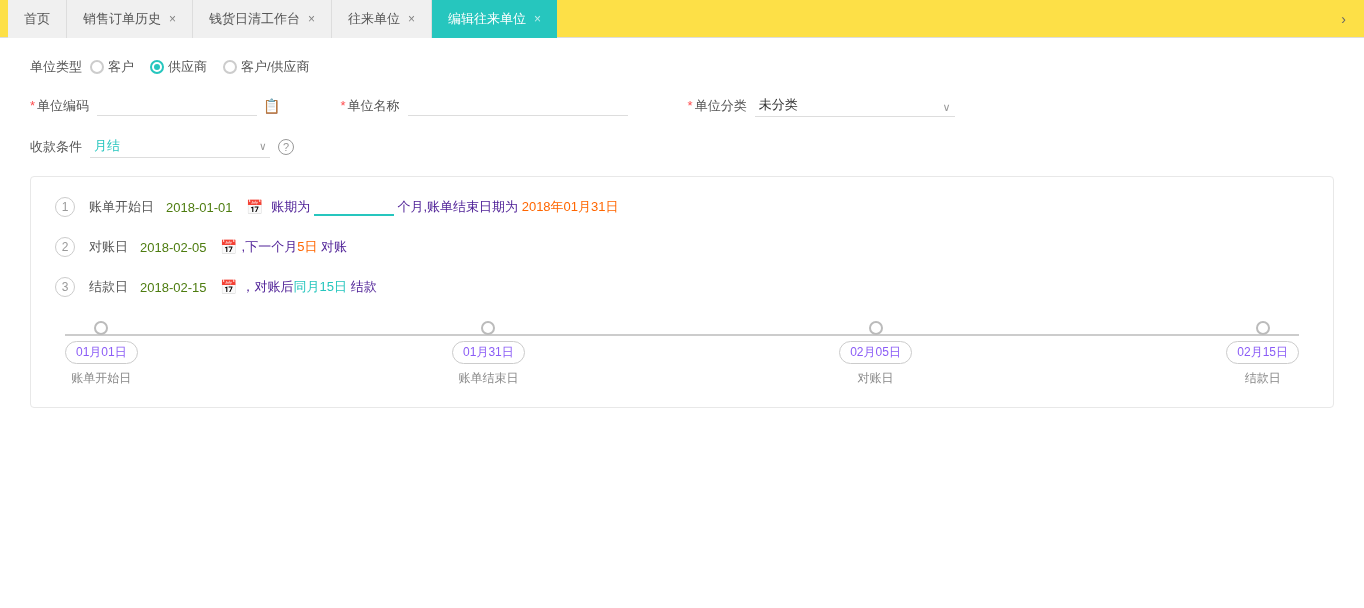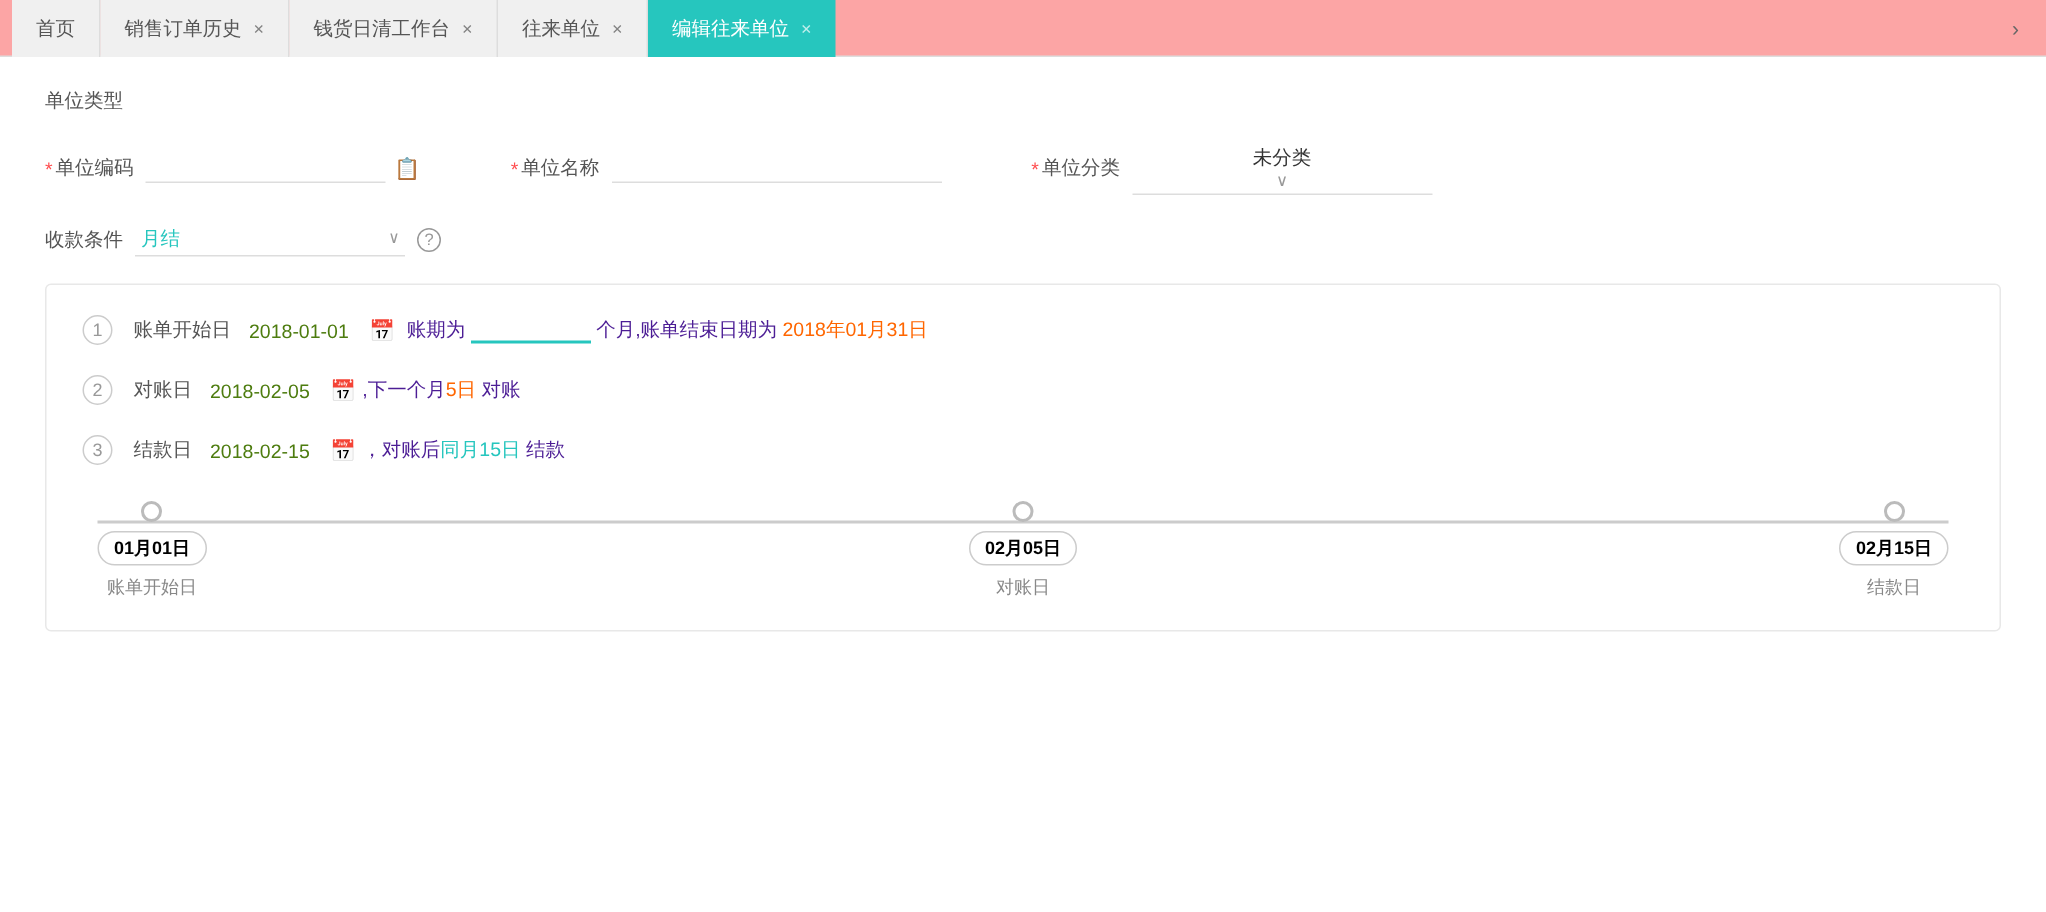--- a/index.html
+++ b/index.html
@@ -2,21 +2,21 @@
 <html><head>
   <meta charset="utf-8">
   <style>
     * { box-sizing: border-box; margin: 0; padding: 0; }
     body { font-family: "Microsoft YaHei", "PingFang SC", sans-serif; font-size: 13px; background: #f5f5f5; color: #333; }
 
     
     .tabs-bar {
       display: flex;
       align-items: center;
-      background: #fca5a5;
+      background: #fde047;
       border-bottom: 1px solid #ddd;
       height: 38px;
       padding: 0 8px;
     }
     .tab-item {
       display: flex;
       align-items: center;
       padding: 0 16px;
       height: 38px;
       cursor: pointer;
@@ -139,25 +139,24 @@
       color: #26c6be;
       font-weight: 500;
     }
     .chevron-down {
       font-size: 11px;
       color: #999;
       cursor: pointer;
     }
     .select-wrap-right {
       display: flex;
-      align-items: center;
+      align-items: flex-end;
       border-bottom: 1px solid #ddd;
       width: 200px;
       padding: 2px 4px;
-      flex-direction: column;
     }
     .select-value-plain {
       flex: 1;
       font-size: 13px;
       color: #333;
     }
 
     
     .help-icon {
       width: 16px;
@@ -279,23 +278,22 @@
       border: 2px solid #bbb;
       background: #fff;
       margin-bottom: 6px;
     }
     .tl-badge {
       background: #fff;
       border: 1px solid #ccc;
       border-radius: 12px;
       padding: 2px 10px;
       font-size: 12px;
-      color: #000000;
+      color: #8b5cf6;
       white-space: nowrap;
-      font-weight: bold;
     }
     .tl-sub {
       font-size: 12px;
       color: #888;
       margin-top: 6px;
       white-space: nowrap;
     }
   </style>
 </head>
 <body>
@@ -320,20 +318,34 @@
     <span>编辑往来单位</span>
     <span class="tab-close">×</span>
   </div>
   <div class="tab-arrow">›</div>
 </div>
 
 <div class="main-content">
 
   <div class="form-row">
     <span class="form-label">单位类型</span>
+    <div class="radio-group">
+      <label class="radio-item">
+        <div class="radio-circle"></div>
+        <span>客户</span>
+      </label>
+      <label class="radio-item">
+        <div class="radio-circle checked"></div>
+        <span>供应商</span>
+      </label>
+      <label class="radio-item">
+        <div class="radio-circle"></div>
+        <span>客户/供应商</span>
+      </label>
+    </div>
   </div>
 
   <div class="form-row">
     <span class="required-star">*</span>
     <span class="form-label">单位编码</span>
     <input type="text" class="text-input" style="">
     <span class="calendar-icon">📋</span>
 
     <div style="width:60px;"></div>
 
@@ -407,20 +419,25 @@
     <div class="timeline-wrap">
       <div class="timeline-line"></div>
       <div class="timeline-points">
         <div class="timeline-point">
           <div class="tl-dot"></div>
           <div class="tl-badge">01月01日</div>
           <div class="tl-sub">账单开始日</div>
         </div>
         <div class="timeline-point">
           <div class="tl-dot"></div>
+          <div class="tl-badge">01月31日</div>
+          <div class="tl-sub">账单结束日</div>
+        </div>
+        <div class="timeline-point">
+          <div class="tl-dot"></div>
           <div class="tl-badge">02月05日</div>
           <div class="tl-sub">对账日</div>
         </div>
         <div class="timeline-point">
           <div class="tl-dot"></div>
           <div class="tl-badge">02月15日</div>
           <div class="tl-sub">结款日</div>
         </div>
       </div>
     </div>

